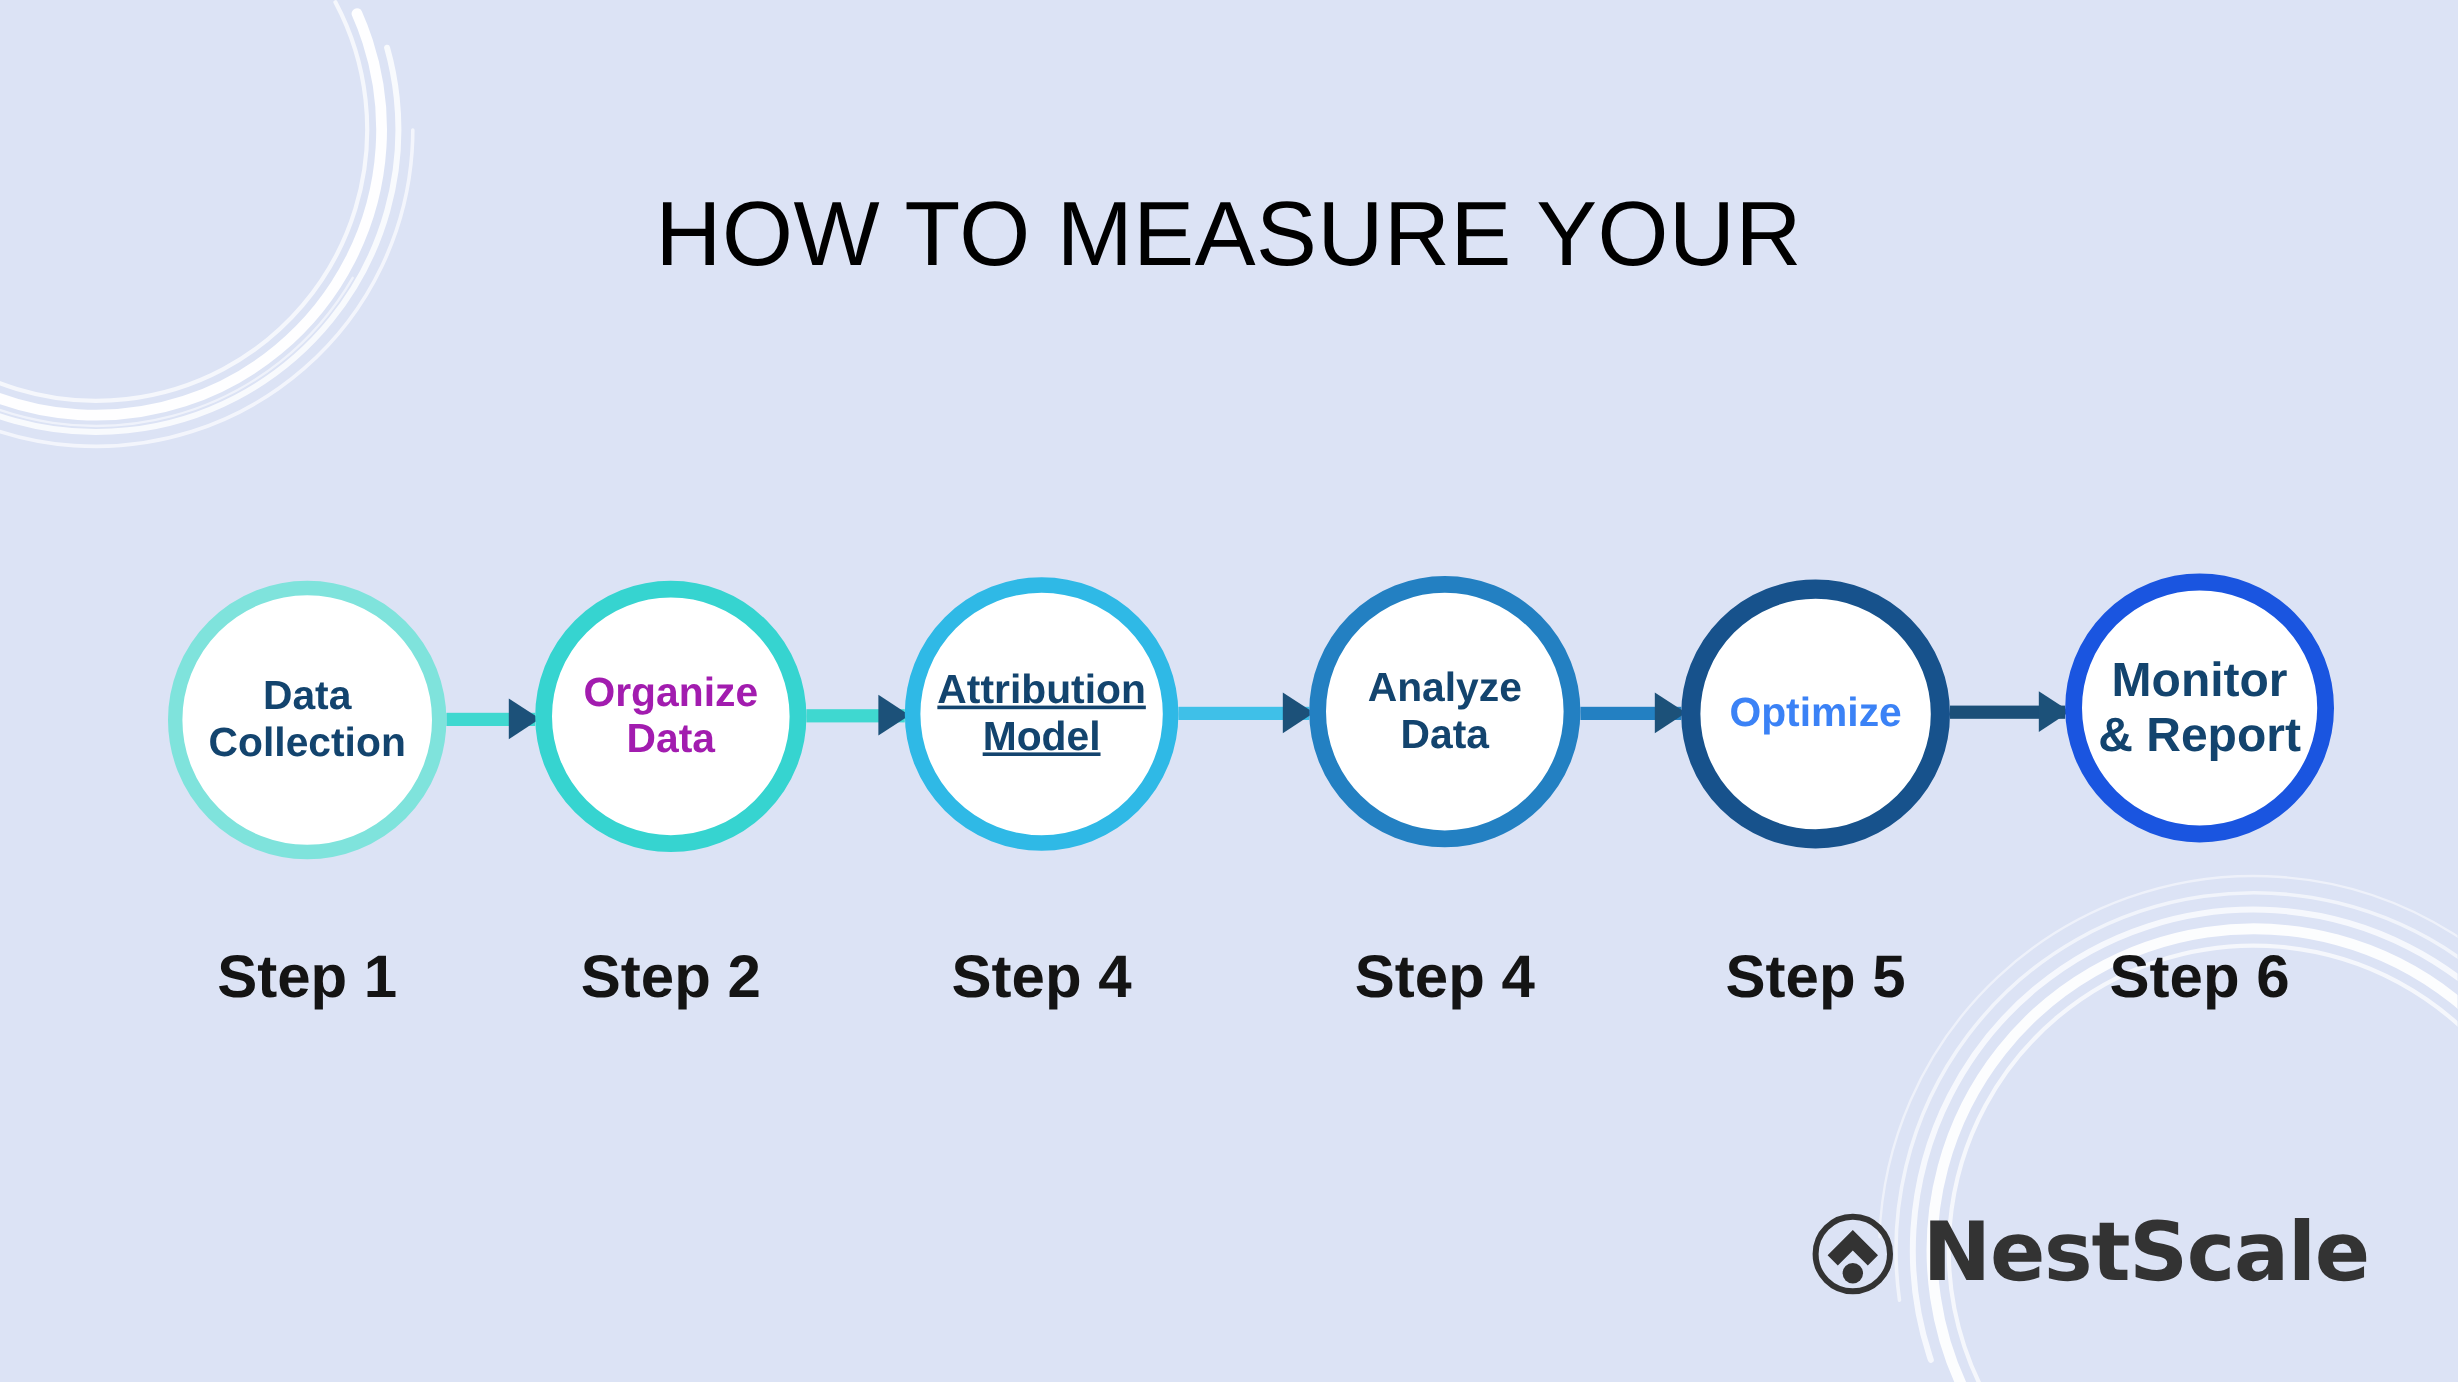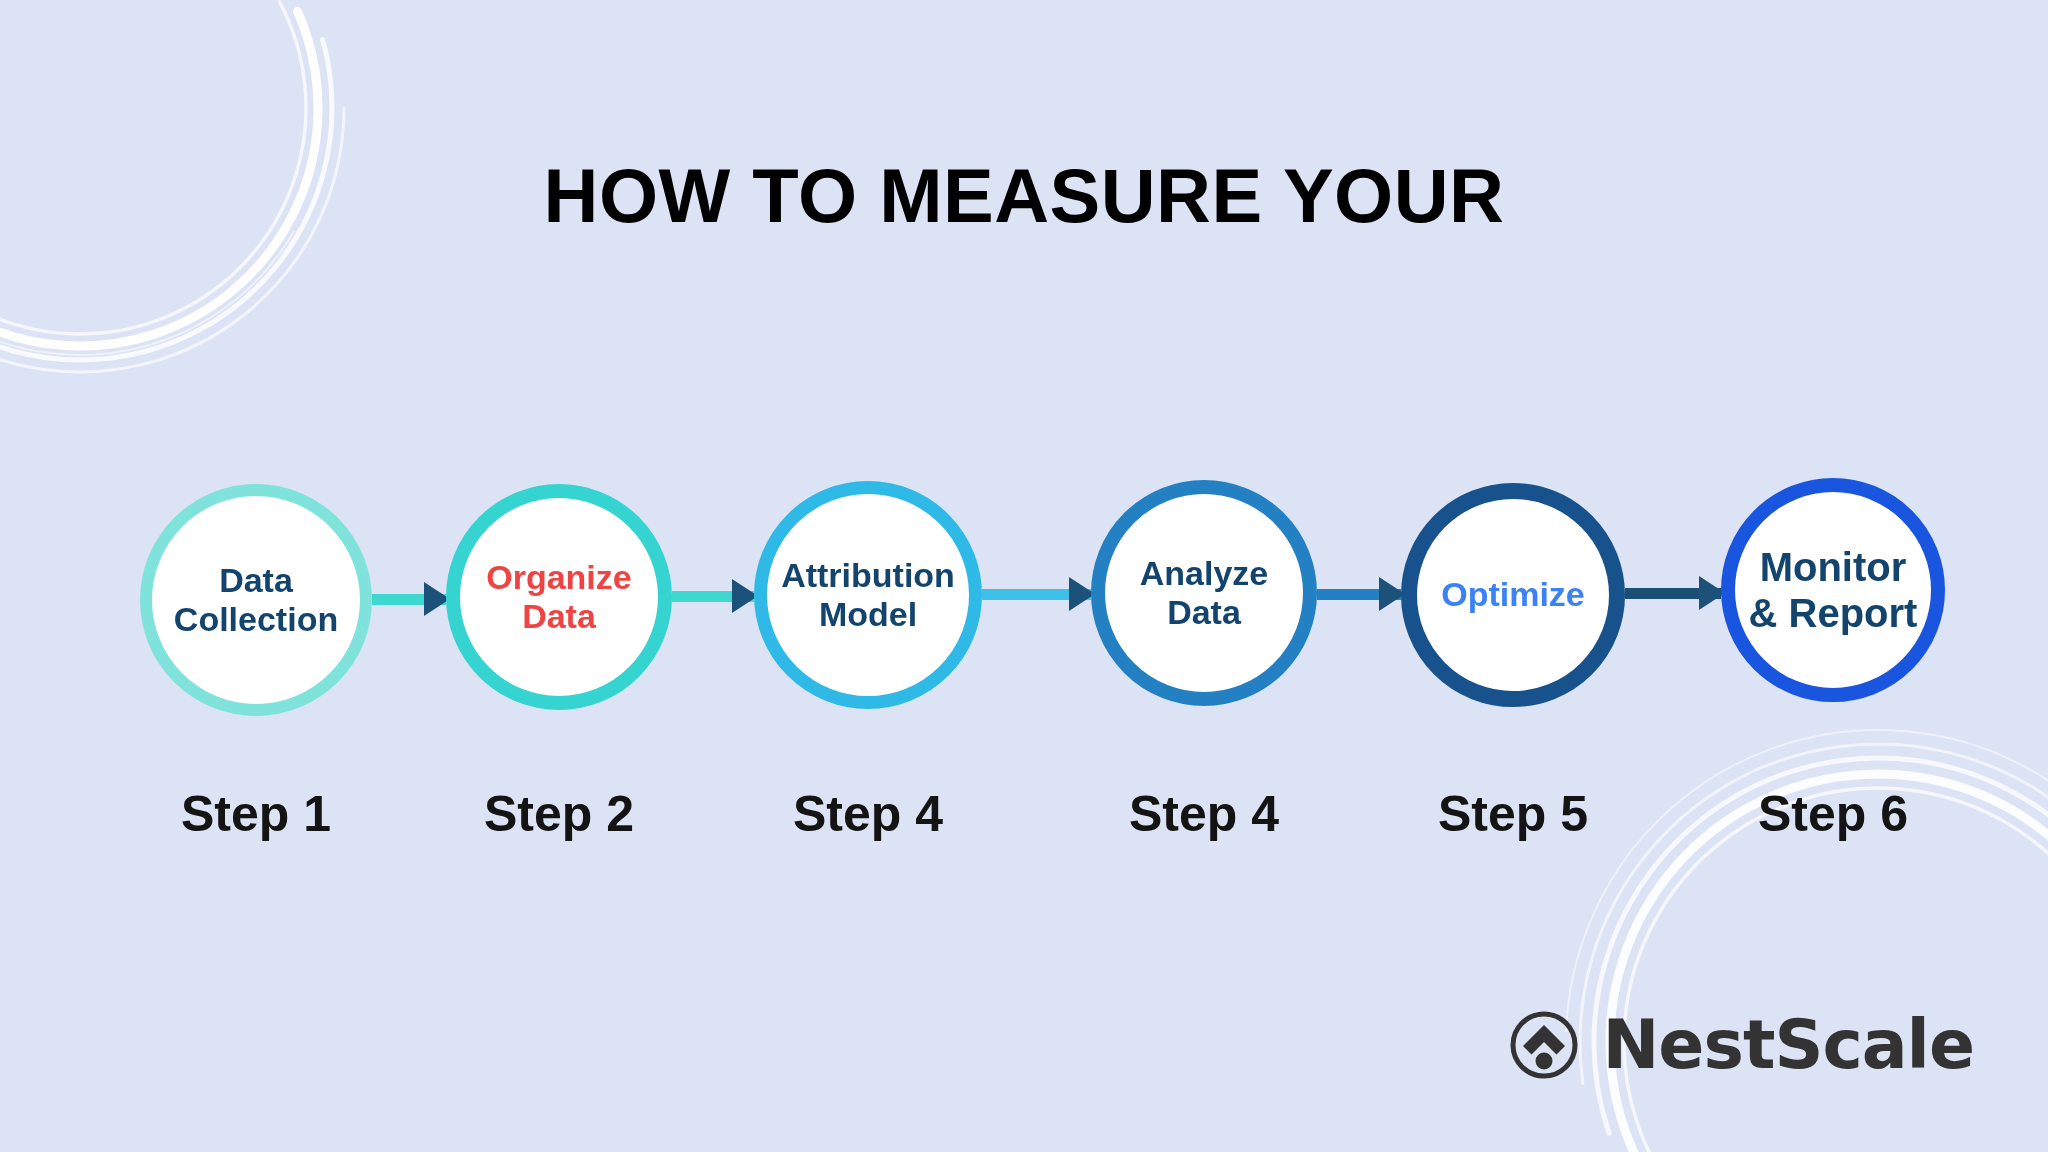--- a/index.html
+++ b/index.html
@@ -25,21 +25,21 @@
   .swirl-br { bottom: -210px; right: -150px; }
 
   
   .title {
     position: absolute;
     top: 150px;
     left: 0;
     width: 2048px;
     text-align: center;
     font-family: "Liberation Sans", sans-serif;
-    font-weight: bold;
+    font-weight: normal;
     font-size: 76px;
     line-height: 1.22;
     letter-spacing: 0.5px;
     color: #000000;
   }
   .title .line { display: block; white-space: nowrap; }
 
   
   .flow {
     position: absolute;
@@ -158,29 +158,29 @@
     </div>
     <div class="node" style="left: 140px; top: 484px; width: 232px; height: 232px; border: 12px solid rgb(127, 227, 220);">
       <div class="node-label" style="font-size: 34px; color: rgb(19, 68, 110);">Data
 Collection</div>
     </div>
     <div class="connector" style="left: 672px; top: 591px; width: 82px;">
       <div class="bar" style="width: 82px; background: rgb(63, 216, 208);"></div>
       <div class="head" style="right: -4px; border-left-color: rgb(28, 81, 121);"></div>
     </div>
     <div class="node" style="left: 446px; top: 484px; width: 226px; height: 226px; border: 14px solid rgb(54, 212, 208);">
-      <div class="node-label" style="font-size: 34px; color: #ef4444;">Organize
+      <div class="node-label" style="font-size: 34px; color: #a21caf;">Organize
 Data</div>
     </div>
     <div class="connector" style="left: 982px; top: 589px; width: 109px;">
       <div class="bar" style="width: 109px; background: rgb(63, 192, 232);"></div>
       <div class="head" style="right: -4px; border-left-color: rgb(28, 81, 121);"></div>
     </div>
     <div class="node" style="left: 754px; top: 481px; width: 228px; height: 228px; border: 13px solid rgb(47, 185, 230);">
-      <div class="node-label" style="font-size: 34px; color: rgb(19, 68, 110);">Attribution
+      <div class="node-label" style="font-size: 34px; color: rgb(19, 68, 110); text-decoration: underline;">Attribution
 Model</div>
     </div>
     <div class="connector" style="left: 1317px; top: 589px; width: 84px;">
       <div class="bar" style="width: 84px; background: rgb(35, 128, 194);"></div>
       <div class="head" style="right: -4px; border-left-color: rgb(28, 81, 121);"></div>
     </div>
     <div class="node" style="left: 1091px; top: 480px; width: 226px; height: 226px; border: 14px solid rgb(35, 128, 194);">
       <div class="node-label" style="font-size: 34px; color: rgb(19, 68, 110);">Analyze
 Data</div>
     </div>

